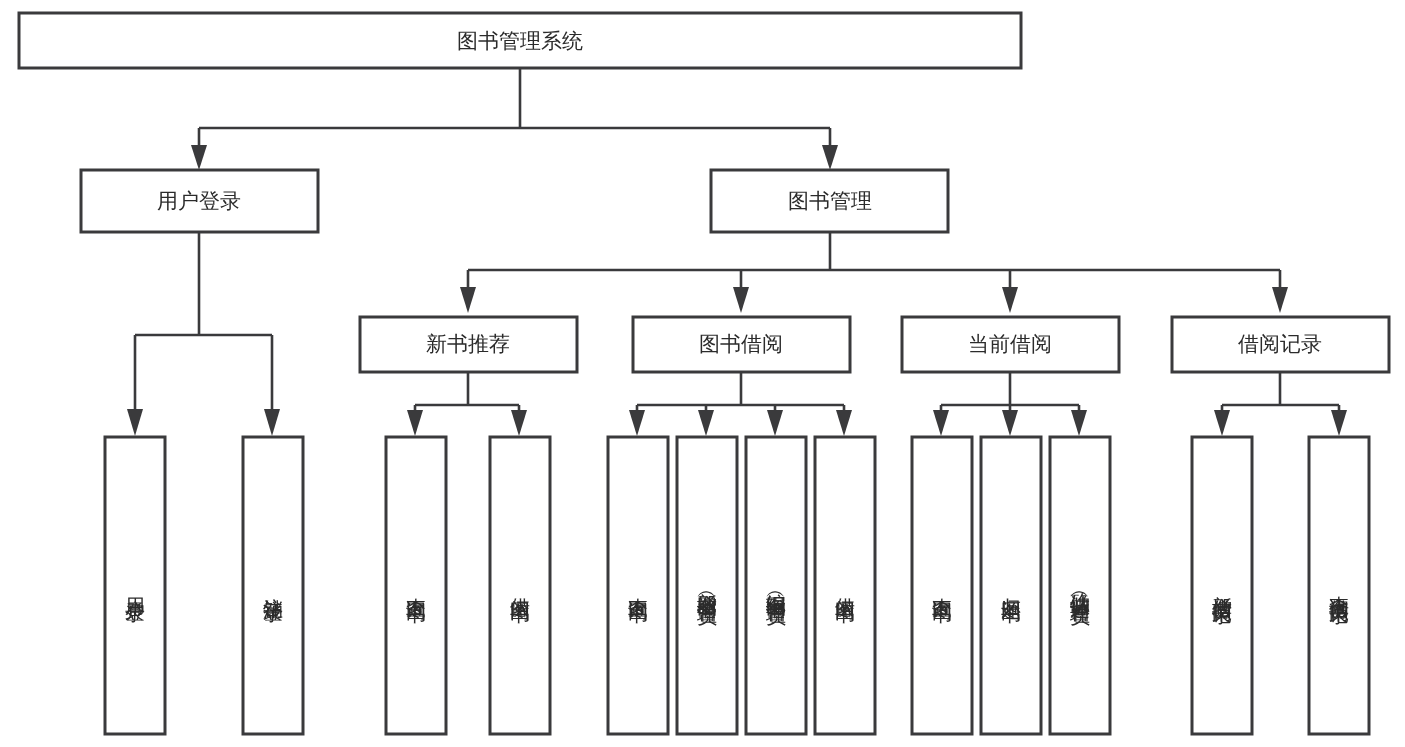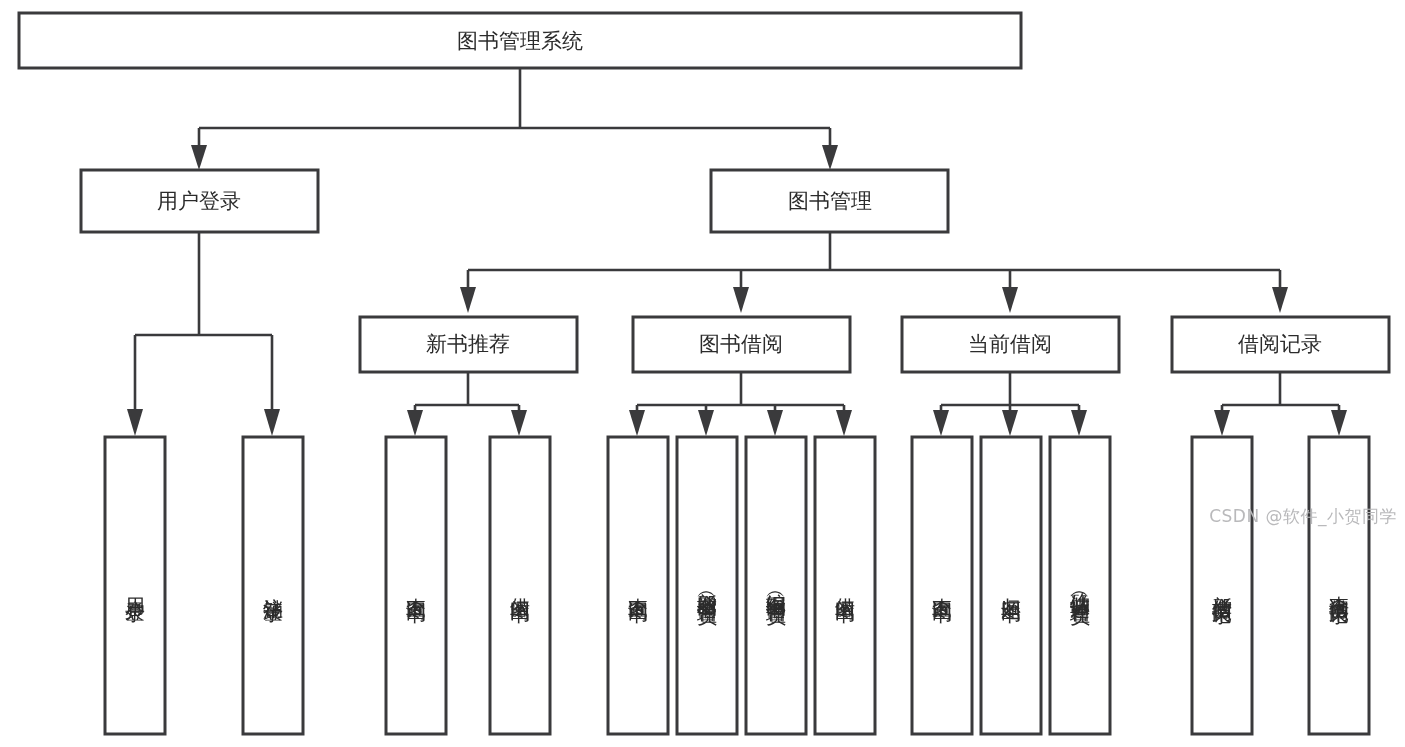--- a/index.html
+++ b/index.html
@@ -199,14 +199,13 @@
   <div class="vlabel" style="left:608px;  top:437px; width:60px; height:297px;">查询图书</div>
   <div class="vlabel" style="left:677px;  top:437px; width:60px; height:297px;">新增图书（管理员）</div>
   <div class="vlabel" style="left:746px;  top:437px; width:60px; height:297px;">编辑图书（管理员）</div>
   <div class="vlabel" style="left:815px;  top:437px; width:60px; height:297px;">借阅图书</div>
   <div class="vlabel" style="left:912px;  top:437px; width:60px; height:297px;">查询图书</div>
   <div class="vlabel" style="left:981px;  top:437px; width:60px; height:297px;">归还图书</div>
   <div class="vlabel" style="left:1050px; top:437px; width:60px; height:297px;">确认归还（管理员）</div>
   <div class="vlabel" style="left:1192px; top:437px; width:60px; height:297px;">新增借阅记录</div>
   <div class="vlabel" style="left:1309px; top:437px; width:60px; height:297px;">查询借阅记录</div>
 
-  <div id="watermark">CSDN @软件_小贺同学</div>
 </div>
 
 </body></html>

